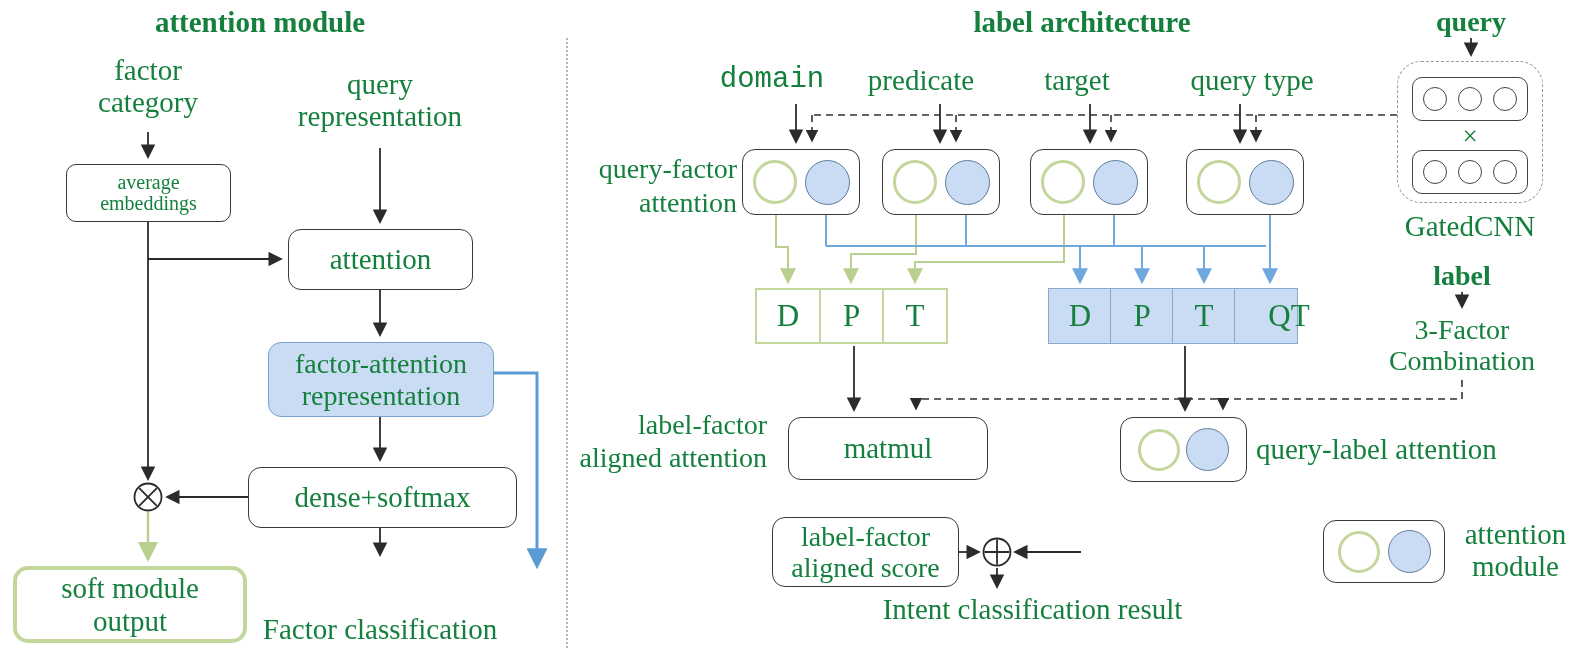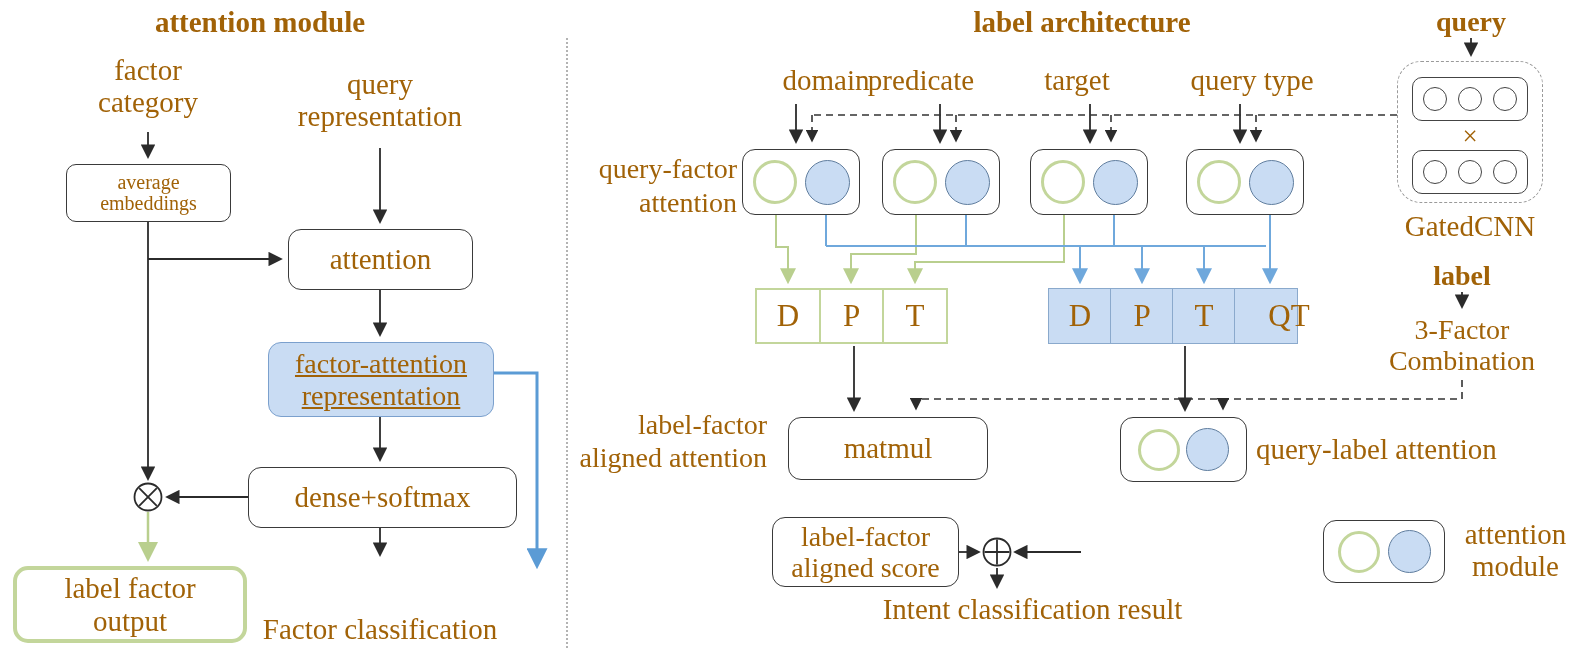--- a/index.html
+++ b/index.html
@@ -1,30 +1,30 @@
 <!DOCTYPE html>
 <html><head>
 <meta charset="utf-8">
 <style>
   * { margin:0; padding:0; box-sizing:border-box; }
   html,body { background:#ffffff; }
   #stage {
     position:relative; width:1578px; height:648px; background:#ffffff; overflow:hidden;
-    font-family:"Liberation Serif","DejaVu Serif",serif; color:#a16207;
+    font-family:"Liberation Serif","DejaVu Serif",serif; color:#15803d;
   }
   .abs { position:absolute; }
   .txt { font-size:29px; line-height:1.12; text-align:center; white-space:pre-line; }
   .bold { font-weight:700; }
   .rt { text-align:right; }
   .box {
     position:absolute; border:1.6px solid #3a3a3a; border-radius:13px; background:#fff;
     display:flex; align-items:center; justify-content:center;
     font-size:28px; line-height:1.12; text-align:center; white-space:pre-line;
   }
-  .box.blue { background:#c9dcf3; border-color:#7ba0cd;text-decoration:underline; }
+  .box.blue { background:#c9dcf3; border-color:#7ba0cd; }
   .box.greenb { border:4px solid #c3d69b; border-radius:15px; font-size:29px; }
   .box.dashedb { border:1.6px dashed #9a9a9a; border-radius:24px; background:transparent; }
   .pairbox { gap:8px; }
   .ring { width:44px; height:44px; border-radius:50%; border:3px solid #c3d69b; background:#fff; }
   .dot  { width:45px; height:45px; border-radius:50%; border:1.6px solid #5f7d9e; background:#c9dcf3; }
   .cell {
     position:absolute; display:flex; align-items:center; justify-content:center;
     font-size:31px; background:#fff;
   }
   .cell.g { width:66px; height:56px; border:2.5px solid #c3d69b; }
@@ -52,21 +52,21 @@
   <div class="box" style="left:66px;top:164px;width:165px;height:58px;border-radius:10px;font-size:20px;line-height:1.03;">average
 embeddings</div>
 
   <div class="box" style="left:288px;top:229px;width:185px;height:61px;font-size:29px;">attention</div>
 
   <div class="box blue" style="left:268px;top:342px;width:226px;height:75px;">factor-attention
 representation</div>
 
   <div class="box" style="left:248px;top:467px;width:269px;height:61px;font-size:29px;">dense+softmax</div>
 
-  <div class="box greenb" style="left:13px;top:566px;width:234px;height:77px;">label factor
+  <div class="box greenb" style="left:13px;top:566px;width:234px;height:77px;">soft module
 output</div>
 
   <div class="abs txt" style="left:250px;top:565px;width:260px;margin-top:48px;">Factor classification
 result</div>
 
   <div class="abs txt bold" style="left:932px;top:6px;width:300px;">label architecture</div>
 
   <div class="abs txt bold" style="left:1411px;top:6px;width:120px;font-size:28px;">query</div>
 
   <div class="box dashedb" style="left:1397px;top:61px;width:146px;height:142px;"></div>
@@ -80,21 +80,21 @@
     <span class="mini"></span>
     <span class="mini"></span>
     <span class="mini"></span>
   </div>
   <div class="abs txt" style="left:1390px;top:210px;width:160px;">GatedCNN</div>
 
   <div class="abs txt bold" style="left:1402px;top:260px;width:120px;font-size:28px;">label</div>
   <div class="abs txt" style="left:1342px;top:314px;width:240px;font-size:28px;">3-Factor
 Combination</div>
 
-  <div class="abs txt" style="left:766px;top:64px;width:120px;">domain</div>
+  <div class="abs txt" style="left:712px;top:64px;width:120px;font-family:Liberation Mono, monospace;">domain</div>
   <div class="abs txt" style="left:841px;top:64px;width:160px;">predicate</div>
   <div class="abs txt" style="left:1017px;top:64px;width:120px;">target</div>
   <div class="abs txt" style="left:1172px;top:64px;width:160px;">query type</div>
 
   <div class="abs txt rt" style="left:572px;top:152px;width:165px;font-size:28px;line-height:1.2;">query-factor
 attention</div>
 
   <div class="box pairbox" style="left:742px;top:149px;width:118px;height:66px;">
     <span class="ring"></span><span class="dot"></span>
   </div>

